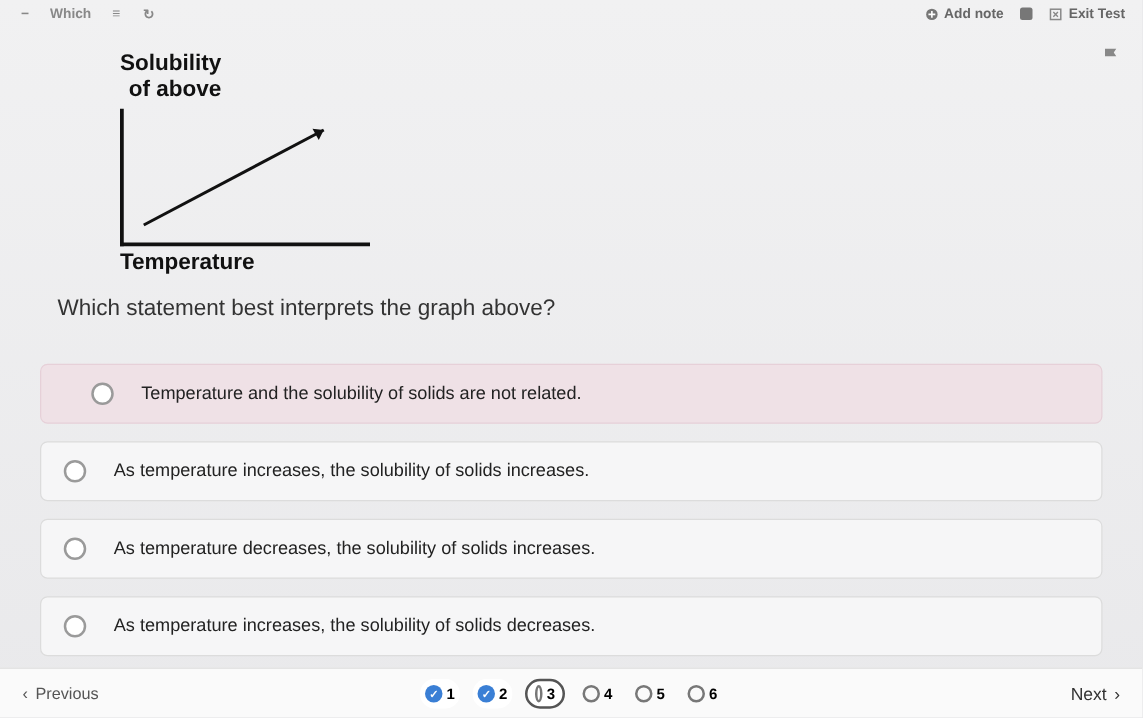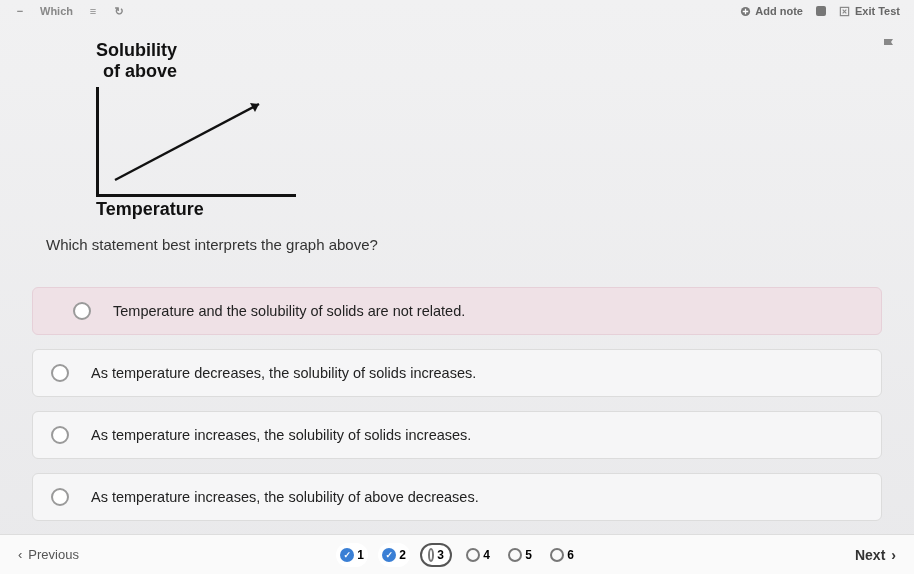--- a/index.html
+++ b/index.html
@@ -15,38 +15,38 @@
   
   .content { position:absolute; top:24px; left:0; right:0; bottom:40px; padding: 6px 26px 0 26px; overflow:hidden; }
   
   .graph-wrap { display:flex; align-items:flex-start; gap:6px; margin-left:70px; margin-top:2px;flex-direction:column;}
   .ylabel { font-size:18px; font-weight:700; line-height:1.15; color:#111; text-align:right; margin-top:8px;}
   .graph-inner { display:flex; flex-direction:column; }
   .axes { width:200px; height:110px; border-left:3px solid #111; border-bottom:3px solid #111; position:relative; }
   .trend { position:absolute; left:12px; bottom:8px; width:168px; height:90px; }
   .xlabel { font-size:18px; font-weight:600; color:#111; margin-top:2px; }
   
-  .question { margin-top:16px; font-size:15px; color:#333; margin-left:20px; margin-bottom:34px; }
+  .question { margin-top:16px; font-size:18px; color:#333; margin-left:20px; margin-bottom:34px; }
   
   .options { display:flex; flex-direction:column; gap:14px; margin: 0 6px; }
   .opt { display:flex; align-items:center; gap:22px; border:1px solid #dcdcdc; border-radius:6px; background:#f6f6f7; padding:14px 18px; cursor:pointer; }
   .opt.highlight { background:#efe1e6; border-color:#e6d0d8;padding-left:40px; }
   .radio { width:18px; height:18px; border:2px solid #9a9a9a; border-radius:50%; flex:0 0 18px; background:#fff;}
   .opt-text { font-size:14.5px; color:#222; }
   
   .bottomnav { position:absolute; left:0; right:0; bottom:0; height:40px; background:#fafafa; border-top:1px solid #ddd; display:flex; align-items:center; padding:0 18px; }
   .prev { display:flex; align-items:center; gap:6px; font-size:13px; color:#555; cursor:pointer; }
   .qnums { position:absolute; left:50%; transform:translateX(-50%); display:flex; gap:10px; align-items:center;}
   .qn { width:32px; height:24px; border-radius:14px; display:flex; align-items:center; justify-content:center; gap:3px; font-size:12px; font-weight:600; cursor:pointer; border:1px solid transparent;}
   .qn.done { background:#fff; }
   .qn.done .dot { width:14px; height:14px; border-radius:50%; background:#3a7fd5; display:flex; align-items:center; justify-content:center; color:#fff; font-size:9px;}
   .qn.current { border:2px solid #555; border-radius:14px; padding:0 6px; background:#fff;}
   .qn.current .ring, .qn.pending .ring { width:14px; height:14px; border:2px solid #777; border-radius:50%; }
   .qn.pending { background:transparent; }
-  .next { margin-left:auto; display:flex; align-items:center; gap:6px; font-size:14px; color:#333; font-weight:700; cursor:pointer;}
+  .next { margin-left:auto; display:flex; align-items:center; gap:6px; font-size:14px; color:#333; font-weight:400; cursor:pointer;}
 </style>
 </head>
 <body>
 
 <div class="page">
 
   <div class="topbar">
     <div class="topbar-left">
       <span class="tb-icon">−</span>
       <span>Which</span>
@@ -106,29 +106,29 @@
 
     <div class="question">Which statement best interprets the graph above?</div>
 
     <div class="options">
       <div class="opt highlight">
         <span class="radio"></span>
         <span class="opt-text">Temperature and the solubility of solids are not related.</span>
       </div>
       <div class="opt">
         <span class="radio"></span>
+        <span class="opt-text">As temperature increases, the solubility of solids increases.</span>
+      </div>
+      <div class="opt">
+        <span class="radio"></span>
         <span class="opt-text">As temperature decreases, the solubility of solids increases.</span>
       </div>
       <div class="opt">
         <span class="radio"></span>
-        <span class="opt-text">As temperature increases, the solubility of solids increases.</span>
-      </div>
-      <div class="opt">
-        <span class="radio"></span>
-        <span class="opt-text">As temperature increases, the solubility of above decreases.</span>
+        <span class="opt-text">As temperature increases, the solubility of solids decreases.</span>
       </div>
     </div>
 
   </div>
 
   <div class="bottomnav">
     <div class="prev">
       <span>‹</span>
       <span>Previous</span>
     </div>

